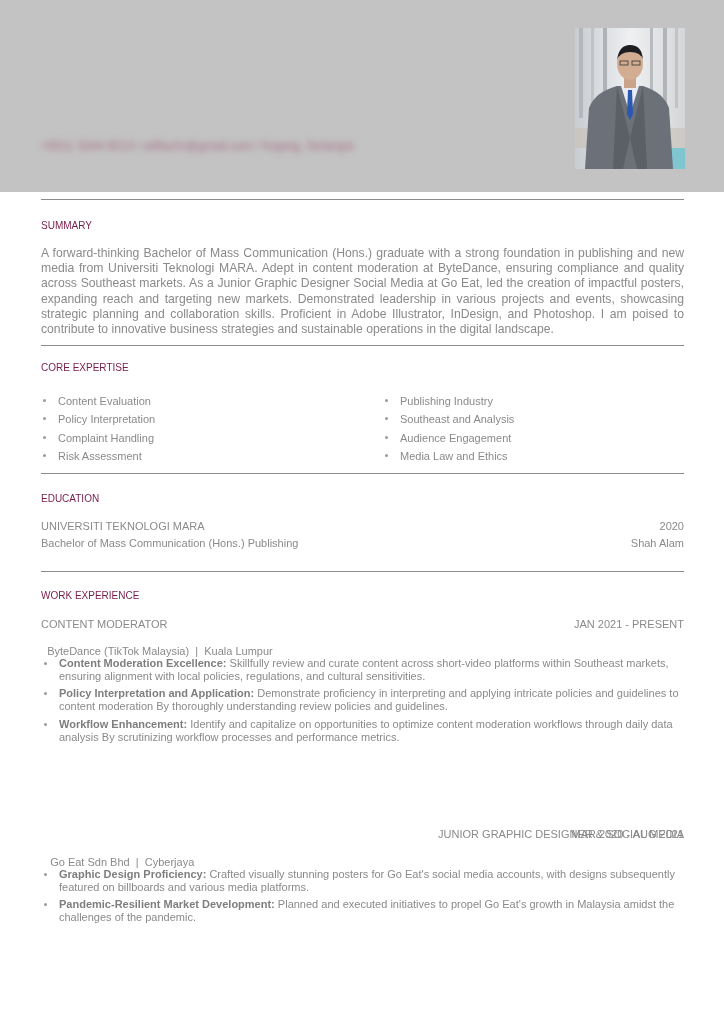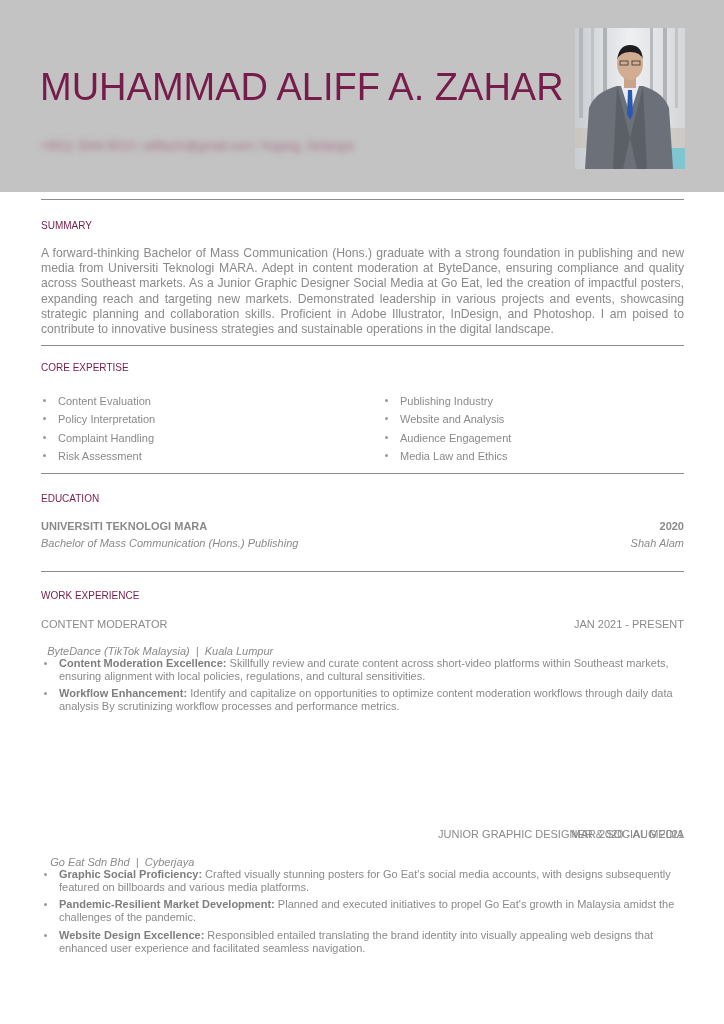--- a/index.html
+++ b/index.html
@@ -11,31 +11,30 @@
   .contact { position: absolute; left: 41px; top: 139px; font-size: 12px; color: #a86e86; filter: blur(3px); white-space: nowrap; }
   .photo { position: absolute; left: 575px; top: 28px; width: 110px; height: 141px; overflow: hidden; background: #d9dde2; }
   .divider { position: absolute; left: 41px; width: 643px; height: 1px; background: #8c8c8c; }
   .section-title { position: absolute; left: 41px; font-size: 10px; color: #761c4a; white-space: nowrap; }
   .summary { position: absolute; left: 41px; top: 246px; width: 643px; font-size: 12.2px; line-height: 15.2px; color: #8a8a8a; text-align: justify; }
   .expertise-col { position: absolute; list-style: none; }
   .expertise-col li { font-size: 11px; height: 18.3px; line-height: 14px; position: relative; padding-left: 17px; color: #8a8a8a; }
   .expertise-col li::before { content: ""; position: absolute; left: 2px; top: 5px; width: 3px; height: 3px; border-radius: 50%; background: #9a9a9a; }
   .row { position: absolute; left: 41px; width: 643px; font-size: 11px; white-space: nowrap; }
   .row .right { position: absolute; right: 0; top: 0; }
-  .italic { font-style: italic; }
+  .italic { }
   .bullets { position: absolute; left: 41px; width: 643px; list-style: none; }
   .bullets li { position: relative; padding-left: 18px; font-size: 11px; line-height: 13px; margin-bottom: 4.3px; color: #8a8a8a; }
   .bullets li::before { content: ""; position: absolute; left: 3px; top: 5px; width: 3px; height: 3px; border-radius: 50%; background: #9a9a9a; }
   .bullets li b { color: #7e7e7e; font-weight: bold; }
 </style>
 </head>
 <body>
 
 <div class="header">
-  <div class="name">MUHAMMAD ALIFF A. ZAHAR</div>
   <div class="contact">+6011 3344 6013  / aliffazhr@gmail.com / Kajang, Selangor</div>
   <div class="photo" title="Portrait of man in grey suit and blue tie">
     <svg width="110" height="141" viewBox="0 0 110 141">
       <defs>
         <linearGradient id="bg" x1="0" y1="0" x2="1" y2="0">
           <stop offset="0" stop-color="#c9ccd0"></stop>
           <stop offset="0.5" stop-color="#eef0f2"></stop>
           <stop offset="1" stop-color="#d4d6d8"></stop>
         </linearGradient>
       </defs>
@@ -71,29 +70,29 @@
 
 <div class="section-title" style="top:362px;">CORE EXPERTISE</div>
 <ul class="expertise-col" style="left:41px; top:394px;">
   <li>Content Evaluation</li>
   <li>Policy Interpretation</li>
   <li>Complaint Handling</li>
   <li>Risk Assessment</li>
 </ul>
 <ul class="expertise-col" style="left:383px; top:394px;">
   <li>Publishing Industry</li>
-  <li>Website and Analysis</li>
+  <li>Southeast and Analysis</li>
   <li>Audience Engagement</li>
   <li>Media Law and Ethics</li>
 </ul>
 
 <div class="divider" style="top:473px;"></div>
 
 <div class="section-title" style="top:493px;">EDUCATION</div>
-<div class="row" style="top:520px;font-weight:bold;">
+<div class="row" style="top:520px;">
   <span>UNIVERSITI TEKNOLOGI MARA</span>
   <span class="right">2020</span>
 </div>
 <div class="row italic" style="top:537px;">
   <span>Bachelor of Mass Communication (Hons.) Publishing</span>
   <span class="right">Shah Alam</span>
 </div>
 
 <div class="divider" style="top:571px;"></div>
 
@@ -101,27 +100,27 @@
 
 <div class="row" style="top:618px;">
   <span>CONTENT MODERATOR</span>
   <span class="right">JAN 2021 - PRESENT</span>
 </div>
 <div class="row italic" style="top:633px; white-space:pre;">
   <span>ByteDance (TikTok Malaysia)  |  Kuala Lumpur</span>
 </div>
 <ul class="bullets" style="top:657px;">
   <li><b>Content Moderation Excellence:</b><span> Skillfully review and curate content across short-video platforms within Southeast markets, ensuring alignment with local policies, regulations, and cultural sensitivities.</span></li>
+  <li><b>Policy Interpretation and Application:</b><span> Demonstrate proficiency in interpreting and applying intricate policies and guidelines to content moderation By thoroughly understanding review policies and guidelines.</span></li>
   <li><b>Workflow Enhancement:</b><span> Identify and capitalize on opportunities to optimize content moderation workflows through daily data analysis By scrutinizing workflow processes and performance metrics.</span></li>
 </ul>
 
 <div class="row" style="top:828px;text-align:right;">
   <span>JUNIOR GRAPHIC DESIGNER &amp; SOCIAL MEDIA</span>
   <span class="right">MAR 2020 - AUG 2021</span>
 </div>
 <div class="row italic" style="top:844px; white-space:pre;">
   <span> Go Eat Sdn Bhd  |  Cyberjaya</span>
 </div>
 <ul class="bullets" style="top:868px;">
-  <li><b>Graphic Social Proficiency:</b><span> Crafted visually stunning posters for Go Eat's social media accounts, with designs subsequently featured on billboards and various media platforms.</span></li>
+  <li><b>Graphic Design Proficiency:</b><span> Crafted visually stunning posters for Go Eat's social media accounts, with designs subsequently featured on billboards and various media platforms.</span></li>
   <li><b>Pandemic-Resilient Market Development:</b><span> Planned and executed initiatives to propel Go Eat's growth in Malaysia amidst the challenges of the pandemic.</span></li>
-  <li><b>Website Design Excellence:</b><span> Responsibled entailed translating the brand identity into visually appealing web designs that enhanced user experience and facilitated seamless navigation.</span></li>
 </ul>
 
 </body></html>

